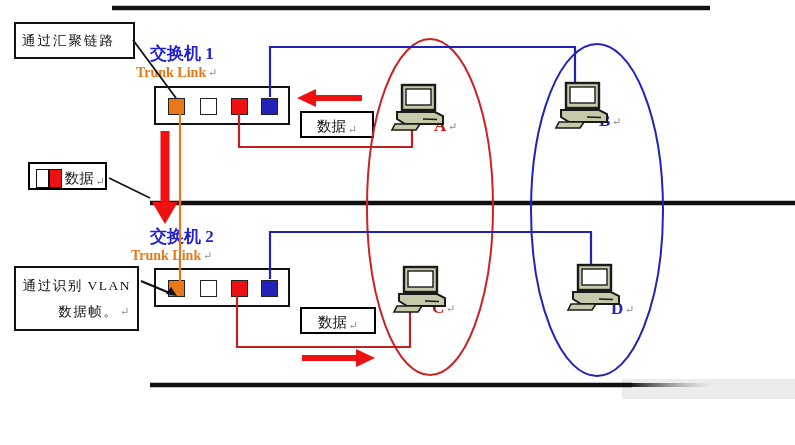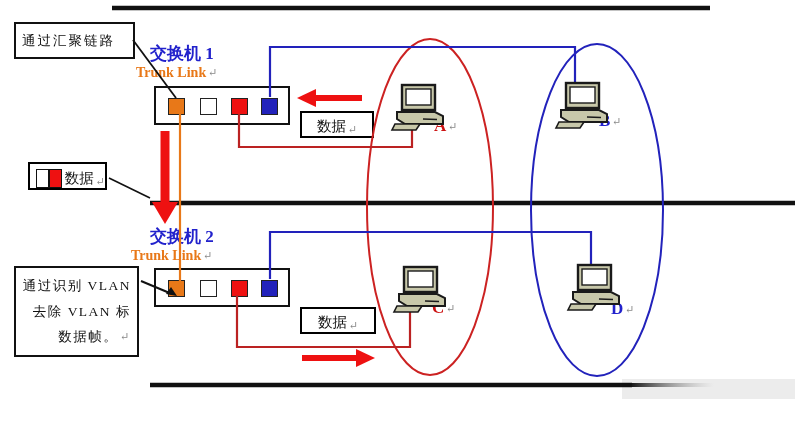--- a/index.html
+++ b/index.html
@@ -45,21 +45,20 @@
 <body>
 
 <div class="canvas">
 
   <div class="note-box" id="note-top" style="left:14px;top:22px;width:121px;">
     <div class="note-line">通过汇聚链路</div>
   </div>
 
   <div class="note-box" id="note-bottom" style="left:14px;top:266px;width:125px;">
     <div class="note-line">通过识别 VLAN</div>
-    <div class="note-line">去除 VLAN 标</div>
     <div class="note-line"><span>数据帧。</span><span class="ret">↵</span></div>
   </div>
 
   <div class="switch-label" style="left:150px;top:42px;">交换机 1</div>
   <div class="trunk-label" style="left:136px;top:65px;"><span>Trunk Link</span><span class="ret">↵</span></div>
   <div class="switch-body" style="left:154px;top:86px;">
     <span class="port port-orange"></span>
     <span class="port port-white"></span>
     <span class="port port-red"></span>
     <span class="port port-blue"></span>

